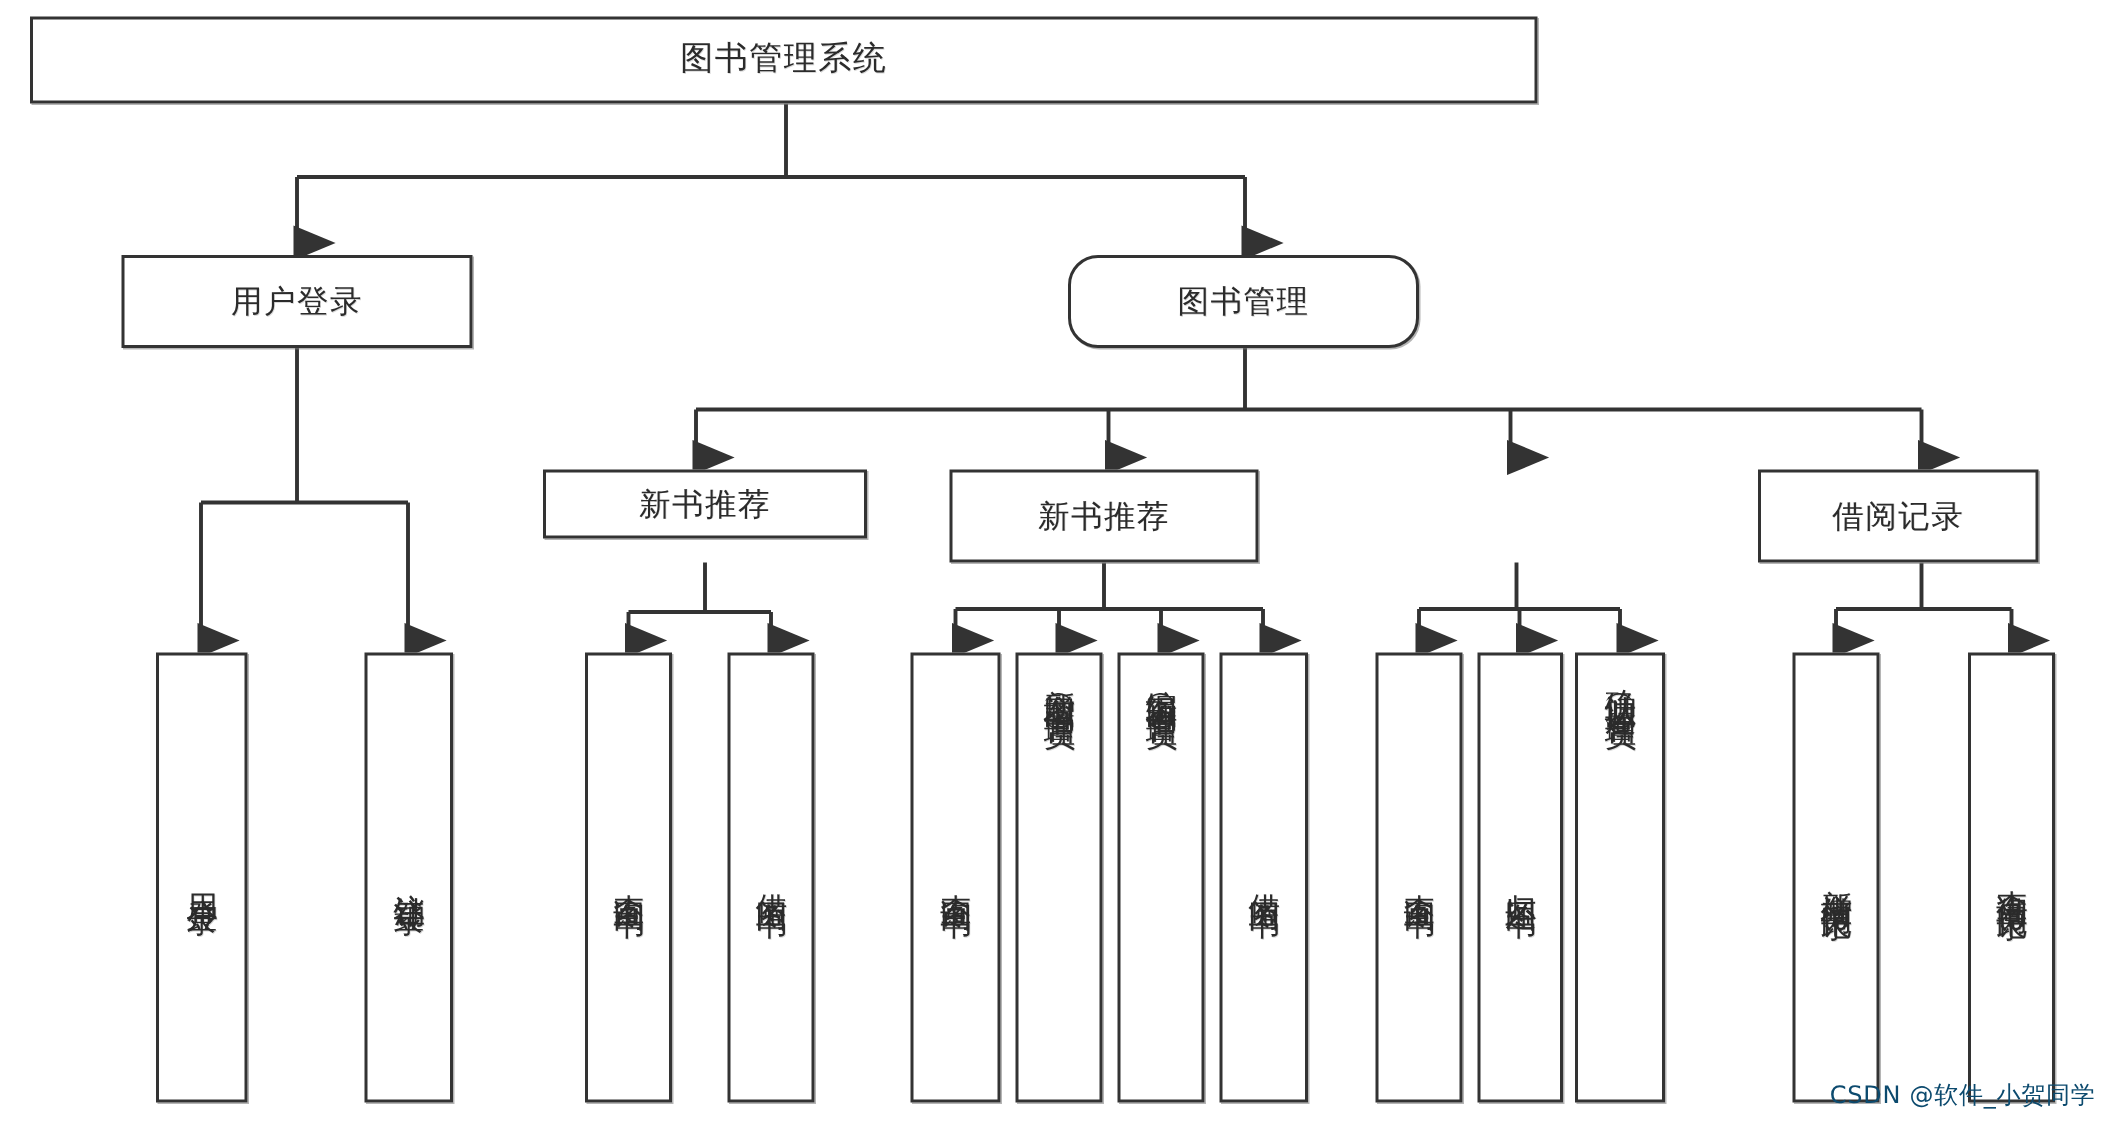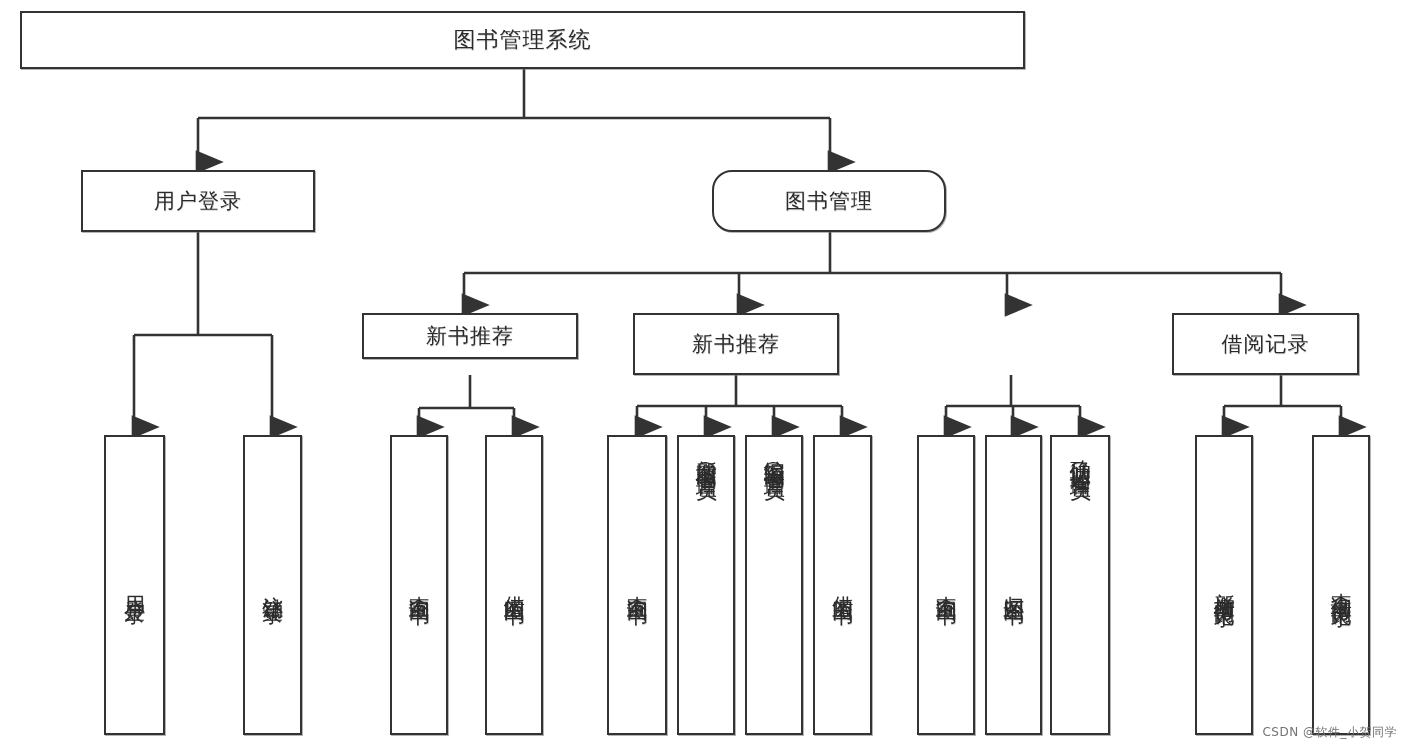--- a/index.html
+++ b/index.html
@@ -64,22 +64,22 @@
   
   .node.leaf.center {
     align-items: center;
     padding-top: 0;
   }
   
   #watermark {
     position: absolute;
     right: 8px;
     bottom: 6px;
-    color: #737373;
-    font-size: 12px;
+    color: #0c4a6e;
+    font-size: 16px;
     letter-spacing: 0.5px;
     white-space: nowrap;
     z-index: 5;
     user-select: none;
   }
 </style>
 </head>
 <body>
 
 <div id="canvas">

